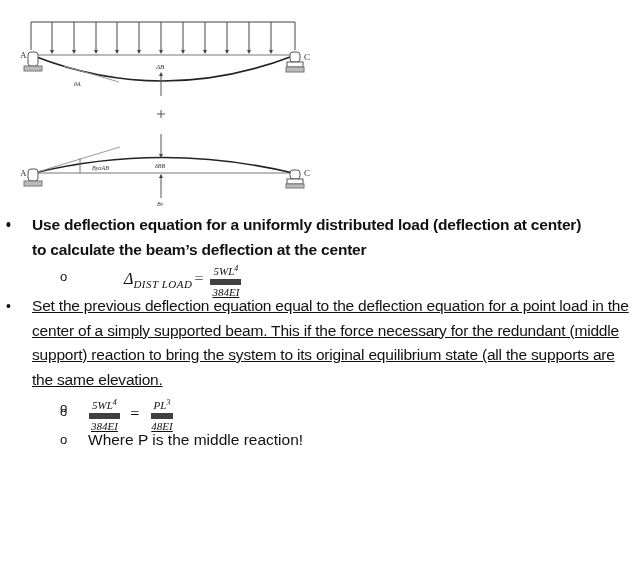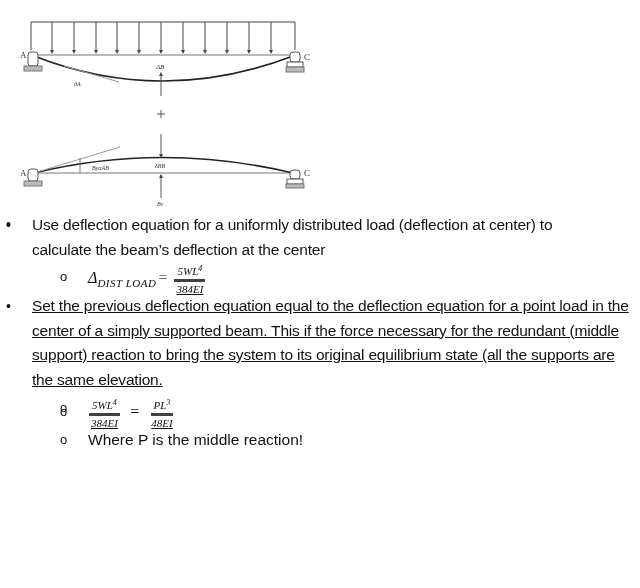--- a/index.html
+++ b/index.html
@@ -4,25 +4,25 @@
 <style>
   html, body { margin:0; padding:0; background:#ffffff; }
   body { width:640px; height:588px; position:relative; overflow:hidden; font-family:"Liberation Sans", sans-serif; color:#111; }
   .figure { position:absolute; left:14px; top:6px; width:320px; height:200px; }
   .figure svg { display:block; }
   .doc { position:absolute; left:0; top:212px; width:640px; }
   .bullet-row { position:relative; padding-left:32px; font-size:15.5px; line-height:24.5px; color:#111; letter-spacing:-0.2px; }
   .bullet-row .dot { position:absolute; left:6px; top:0; font-size:14px; }
   .sub-row { position:relative; padding-left:88px; font-size:15.5px; line-height:24px; }
   .sub-row .circ { position:absolute; left:60px; top:0; font-size:13px; }
-  .math { font-family:"Liberation Serif", serif; font-style:italic; font-size:16px; }
+  .math { font-family:"Liberation Serif", serif; font-style:italic; font-size:16px;margin-left:36px; }
   .math .sub { font-size:11px; vertical-align:-4px; letter-spacing:0.5px; font-style:italic; }
   .math .eq { font-style:normal; color:#666; margin:0 2px; }
   .frac { display:inline-flex; flex-direction:column; align-items:center; vertical-align:middle; font-family:"Liberation Serif", serif; font-style:italic; font-size:11px; line-height:13px; }
-  .frac .num { border-bottom:3px solid #404040; padding:0 3px 1px; }
+  .frac .num { border-bottom:6px solid #404040; padding:0 3px 1px; }
   .frac .den { padding:1px 3px 0;text-decoration:underline; }
   .frac sup { font-size:8px; vertical-align:4px; }
 </style>
 </head>
 <body>
 
 <div class="figure">
   <svg width="320" height="200" viewBox="0 0 320 200">
 
     <g stroke="#444" fill="none" stroke-width="1">
@@ -103,21 +103,21 @@
     </g>
   </svg>
 </div>
 
 <div class="doc">
   <div class="bullet-row">
     <span class="dot">•</span>
   </div>
   <div class="bullet-row" style="margin-top:1px;">
     <span class="dot">•</span>
-    <span style="display:block;width:560px;">Use deflection equation for a uniformly distributed load (deflection at center) to calculate the beam’s deflection at the center</span>
+    <span style="display:block;width:560px;font-weight:bold;">Use deflection equation for a uniformly distributed load (deflection at center) to calculate the beam’s deflection at the center</span>
   </div>
   <div class="sub-row" style="height:30px;line-height:30px;">
     <span class="circ">o</span>
     <span class="math">
       <span>Δ</span><span class="sub">DIST LOAD</span><span class="eq">=</span>
       <span class="frac">
         <span class="num"><span>5WL</span><sup>4</sup></span>
         <span class="den">384EI</span>
       </span>
     </span>

